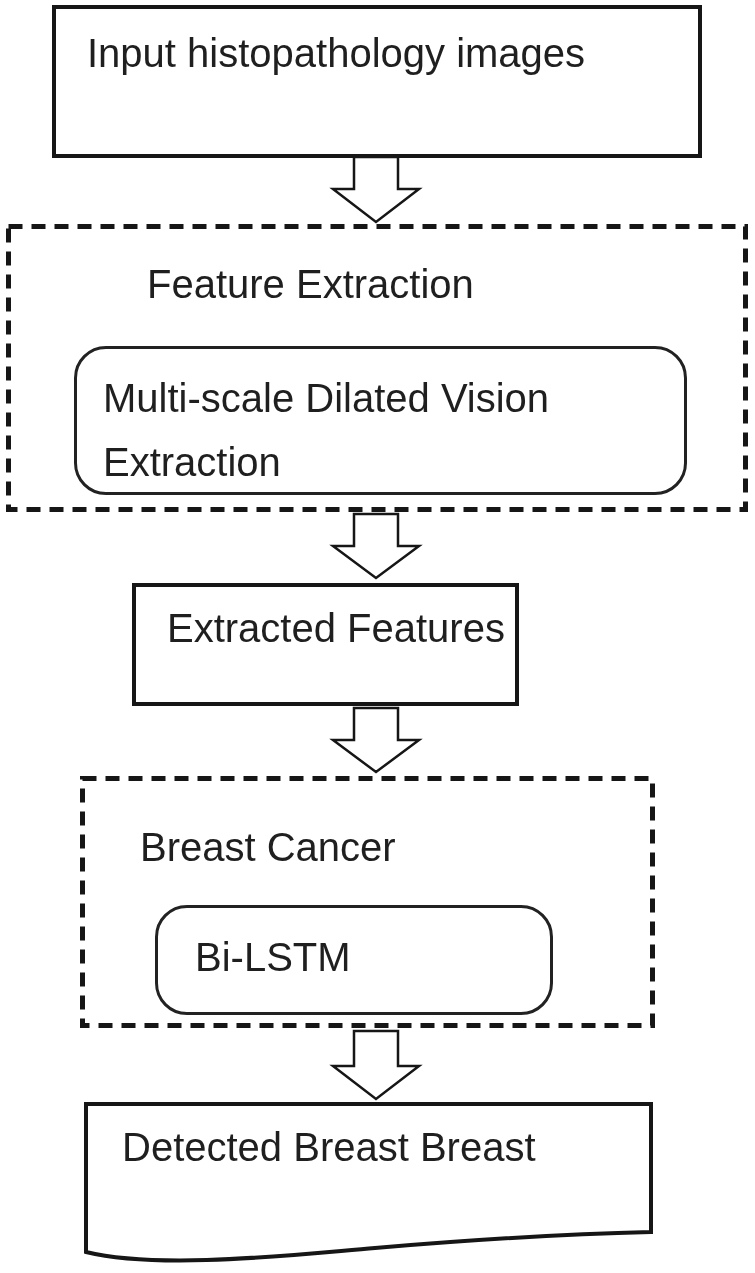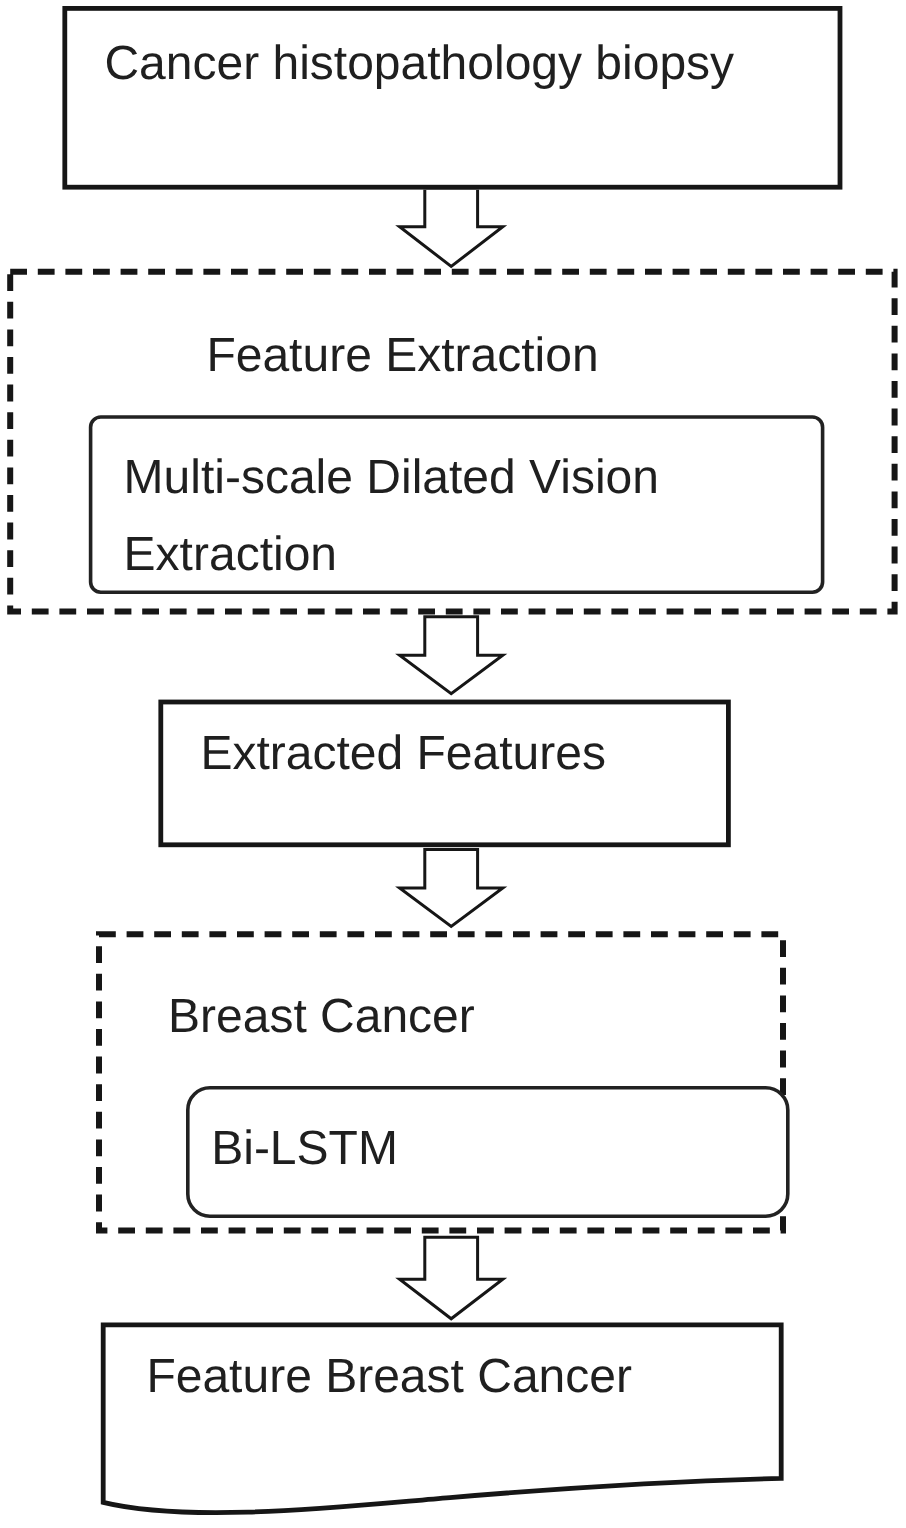--- a/index.html
+++ b/index.html
@@ -30,35 +30,35 @@
     <polygon class="shape-outline" stroke-width="2.5" points="354,514 398,514 398,546 419,546 376,578 333,546 354,546"></polygon>
     <polygon class="shape-outline" stroke-width="2.5" points="354,708 398,708 398,740 419,740 376,772 333,740 354,740"></polygon>
     <polygon class="shape-outline" stroke-width="2.5" points="354,1031 398,1031 398,1066 419,1066 376,1099 333,1066 354,1066"></polygon>
 
     <path class="shape-outline" stroke-width="4" d="M 86,1104 L 651,1104 L 651,1232
              C 560,1234 470,1240 375,1248
              C 290,1255 160,1270 86,1252 Z"></path>
   </svg>
 
   <div class="node node-solid" style="left:52px;top:5px;width:650px;height:153px;padding:12px 0 0 31px;">
-    <div class="label-line">Cancer histopathology biopsy</div>
+    <div class="label-line">Input histopathology images</div>
   </div>
 
-  <div class="floating-label" style="left:147px;top:264px;margin-left:25px;">Feature Extraction</div>
+  <div class="floating-label" style="left:147px;top:252px;">Feature Extraction</div>
 
-  <div class="node node-rounded" style="left:74px;top:346px;width:613px;height:149px;border-radius:10px;padding:17px 0 0 26px;">
+  <div class="node node-rounded" style="left:74px;top:346px;width:613px;height:149px;border-radius:32px;padding:17px 0 0 26px;">
     <div class="label-line">Multi-scale Dilated Vision</div>
     <div class="label-line">Extraction</div>
   </div>
 
-  <div class="node node-solid" style="left:132px;top:583px;width:477px;height:123px;padding:9px 0 0 31px;">
+  <div class="node node-solid" style="left:132px;top:583px;width:387px;height:123px;padding:9px 0 0 31px;">
     <div class="label-line">Extracted Features</div>
   </div>
 
   <div class="floating-label" style="left:140px;top:815px;text-align:center;">Breast Cancer</div>
 
-  <div class="node node-rounded" style="left:155px;top:905px;width:503px;height:110px;border-radius:20px;padding:17px 0 0 18px;">
+  <div class="node node-rounded" style="left:155px;top:905px;width:398px;height:110px;border-radius:32px;padding:17px 0 0 37px;">
     <div class="label-line">Bi-LSTM</div>
   </div>
 
-  <div class="floating-label" style="left:122px;top:1115px;">Feature Breast Cancer</div>
+  <div class="floating-label" style="left:122px;top:1115px;">Detected Breast Breast</div>
 
 </div>
 
 </body></html>

